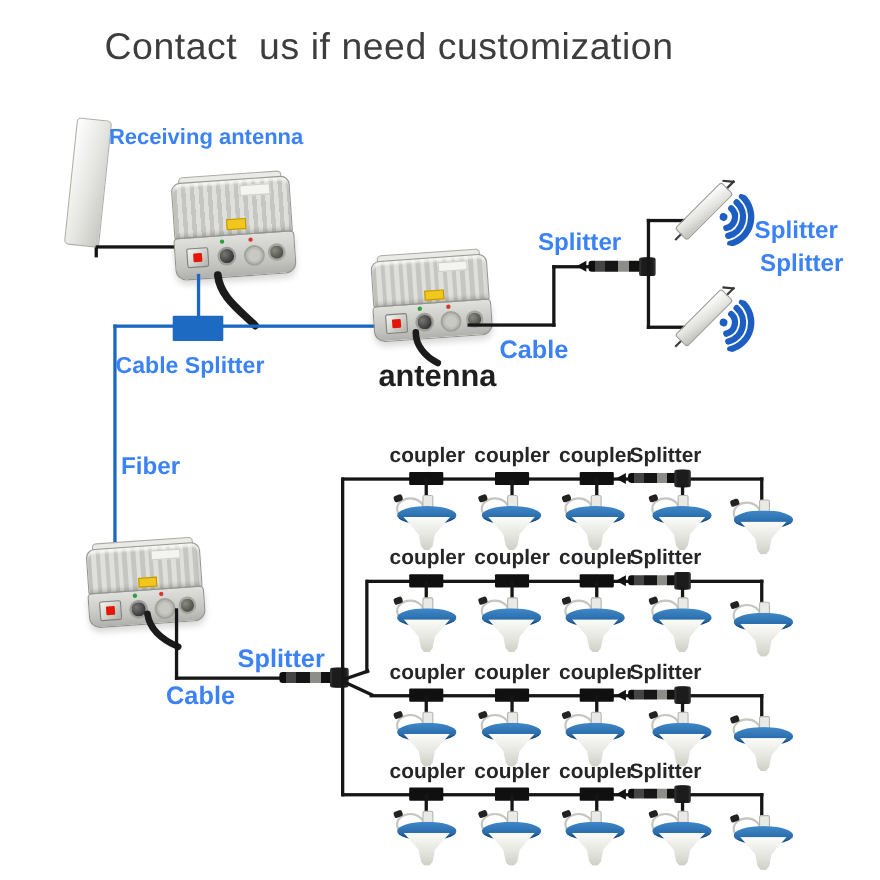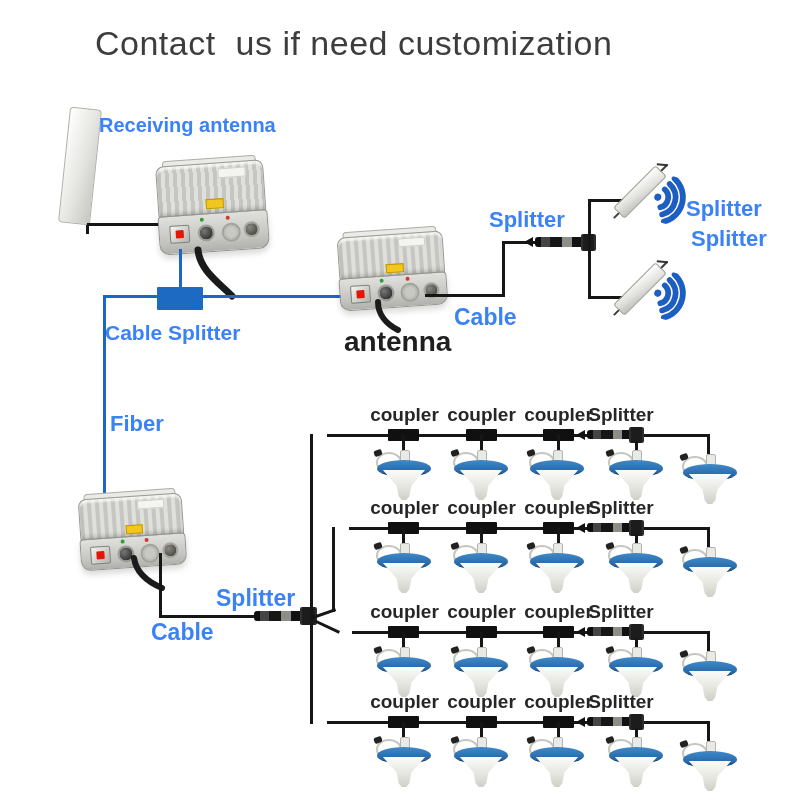--- a/index.html
+++ b/index.html
@@ -49,21 +49,21 @@
 
   
   .ceil-ant{position:absolute;width:54px;height:48px;}
   .ca-loop{position:absolute;left:-1px;top:-5px;width:22px;height:17px;border:2.5px solid #c6c6c0;border-radius:50%;}
   .ca-dot{position:absolute;left:-3px;top:-7px;width:8px;height:6px;background:#222;border-radius:2px;transform:rotate(-20deg);}
   .ca-stub{position:absolute;left:23px;top:-7px;width:8px;height:13px;background:#e9e9e5;border:1px solid #b5b5af;border-radius:2px;}
   .ca-disc{position:absolute;left:0;top:3px;width:54px;height:15px;border-radius:50%;background:linear-gradient(#4189c9,#1e5f9e);border-bottom:2px solid #174a7d;}
   .ca-cone{position:absolute;left:5px;top:13px;width:44px;height:30px;background:linear-gradient(180deg,#fbfbf9,#e6e6e0 55%,#cfcfc8);clip-path:polygon(2% 0,98% 0,67% 52%,62% 88%,55% 100%,45% 100%,38% 88%,33% 52%);}
 
   
-  .row{position:absolute;left:16px;width:672px;height:80px;}
+  .row{position:absolute;left:0;width:672px;height:80px;}
   .coupler{position:absolute;top:-6px;width:31px;height:12px;background:#101010;border-radius:1px;}
   .r-lbl{position:absolute;top:-31px;font-size:19px;font-weight:600;color:#262626;text-align:center;}
   .pigtail{position:absolute;overflow:visible;}
 </style>
 </head>
 <body>
 
 <div id="canvas">
 
   <div class="title">Contact  us if need customization</div>

